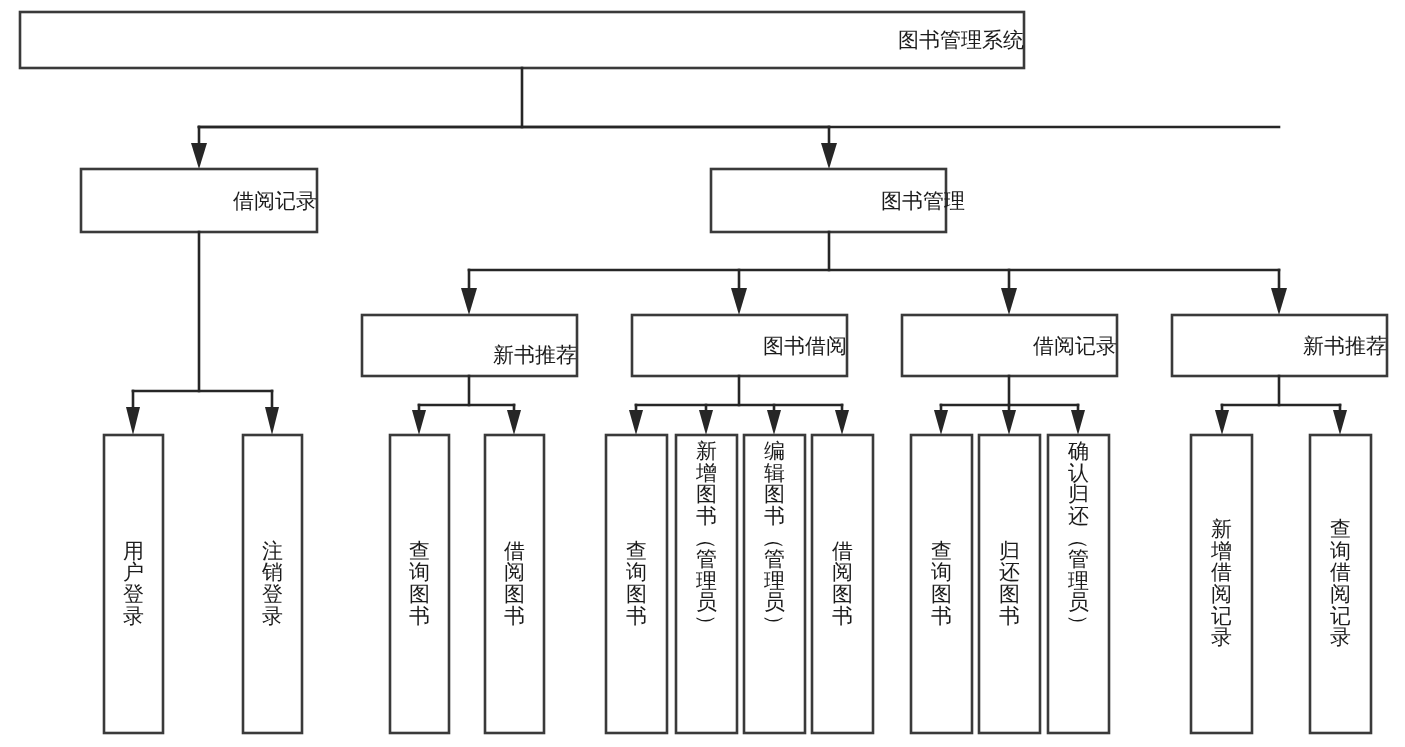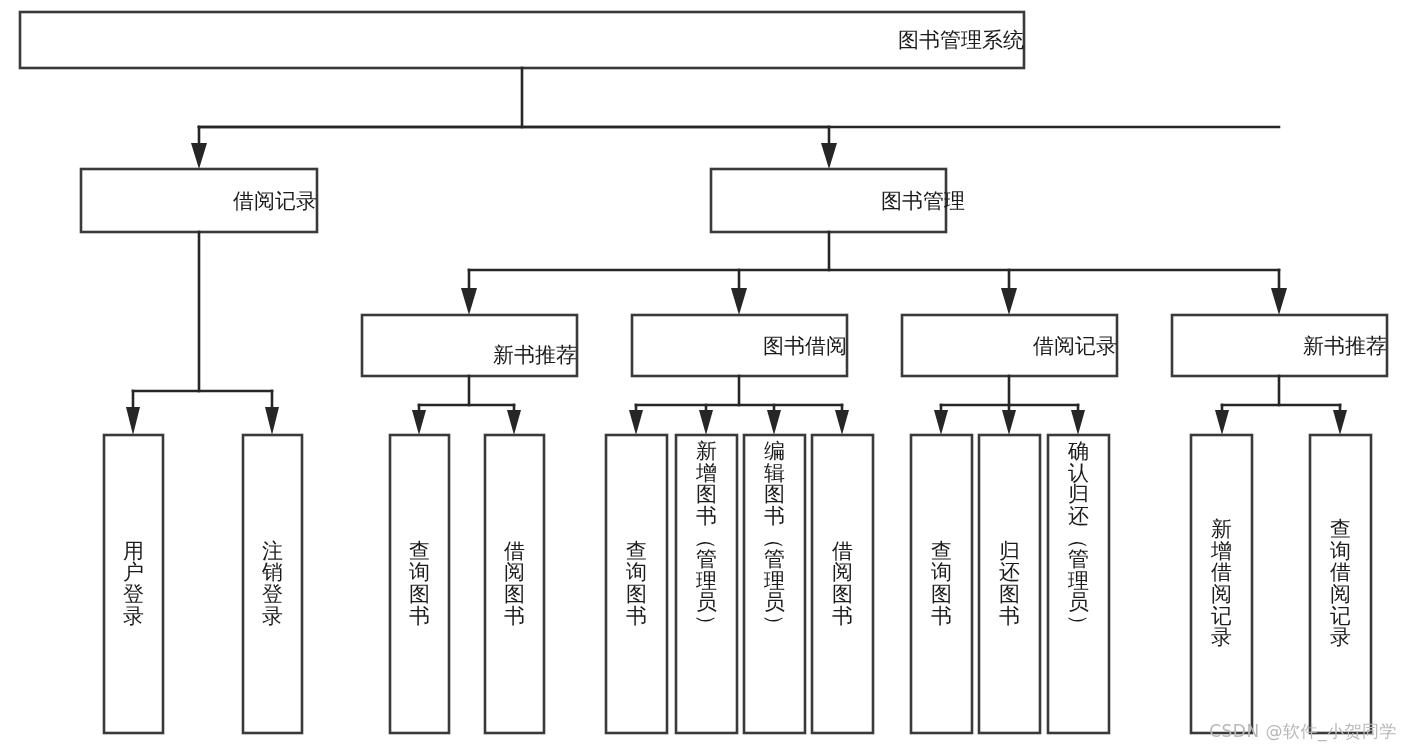--- a/index.html
+++ b/index.html
@@ -297,15 +297,14 @@
     </div>
   <div class="vlabel-wrap" style="left:1310px; top:435px; width:61px; height:298px;">
       <span>查</span>
       <span>询</span>
       <span>借</span>
       <span>阅</span>
       <span>记</span>
       <span>录</span>
     </div>
 
-  <div class="watermark">CSDN @软件_小贺同学</div>
 
 </div>
 
 </body></html>

